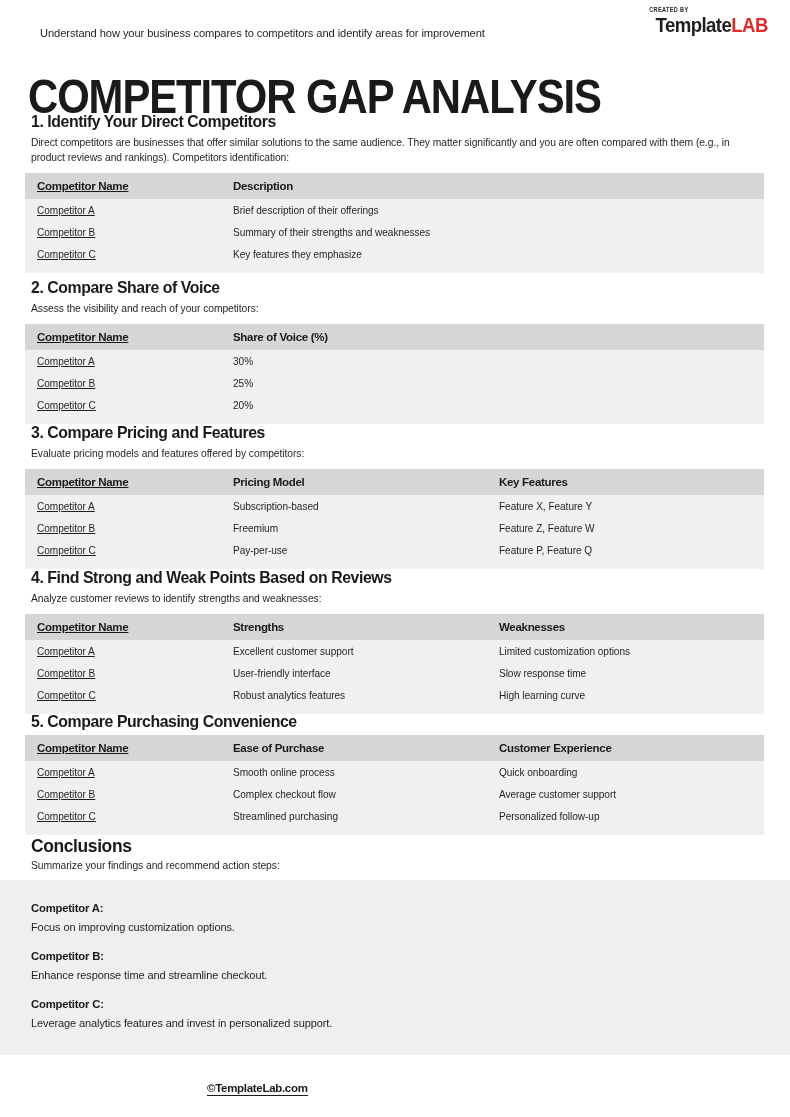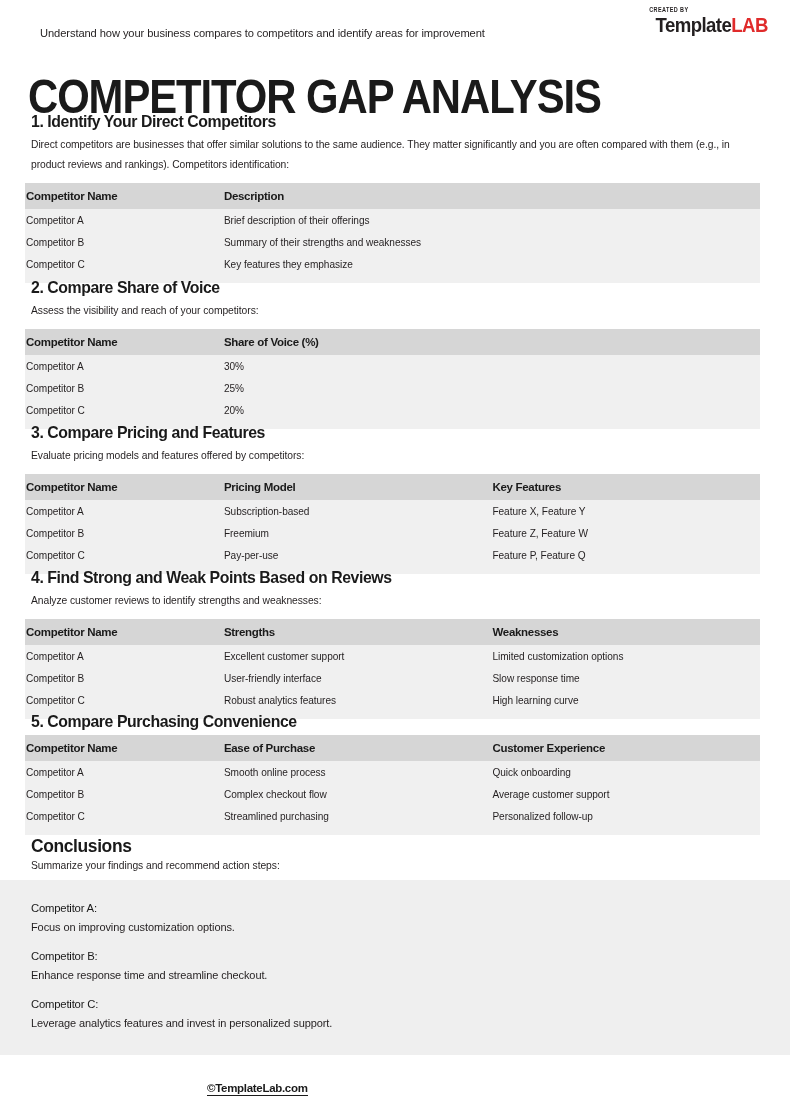--- a/index.html
+++ b/index.html
@@ -94,21 +94,21 @@
     font-weight: bold;
     letter-spacing: -0.45px;
     color: #1a1a1a;
     transform: scaleX(0.96);
     transform-origin: left center;
     white-space: nowrap;
   }
   .section-desc {
     margin: 0 0 8px 31px;
     font-size: 10.3px;
-    line-height: 20px;
+    line-height: 15px;
     color: #231f20;
     width: 726px;
     letter-spacing: -0.06px;
   }
 
   
   .tbl {
     margin-left: 25px;
     width: 735px;
     border-collapse: collapse;
@@ -129,21 +129,21 @@
   .tbl tbody td {
     background: #f0f0f0;
     font-size: 10.1px;
     color: #231f20;
     padding: 4px 0 4px 0;
     height: 14px;
     vertical-align: middle;
     letter-spacing: -0.05px;
   }
   .tbl tbody tr:last-child td { padding-bottom: 12px; }
-  .tbl th.c1, .tbl td.c1 { padding-left: 1px; width: 196px; }
+  .tbl th.c1, .tbl td.c1 { padding-left: 12px; width: 196px; text-decoration: underline; }
   .tbl th.c2, .tbl td.c2 { width: 266px; }
   .tbl th.c3, .tbl td.c3 { width: 265px; }
   .tbl.two th.c2, .tbl.two td.c2 { width: 531px; }
 
   
   .concl-title {
     margin: 0 0 3px 31px;
     font-size: 18px;
     font-weight: bold;
     letter-spacing: -0.4px;
@@ -160,21 +160,21 @@
   .concl-panel {
     background: #efefef;
     width: 790px;
     padding: 22px 0 26px 0;
     box-sizing: border-box;
   }
   .concl-item { margin-left: 31px; margin-bottom: 17px; }
   .concl-item:last-child { margin-bottom: 0; }
   .concl-name {
     font-size: 11.3px;
-    font-weight: normal;
+    font-weight: bold;
     letter-spacing: -0.2px;
     color: #1a1a1a;
     margin-bottom: 7px;
   }
   .concl-text {
     font-size: 11px;
     color: #231f20;
     letter-spacing: -0.1px;
   }
 

